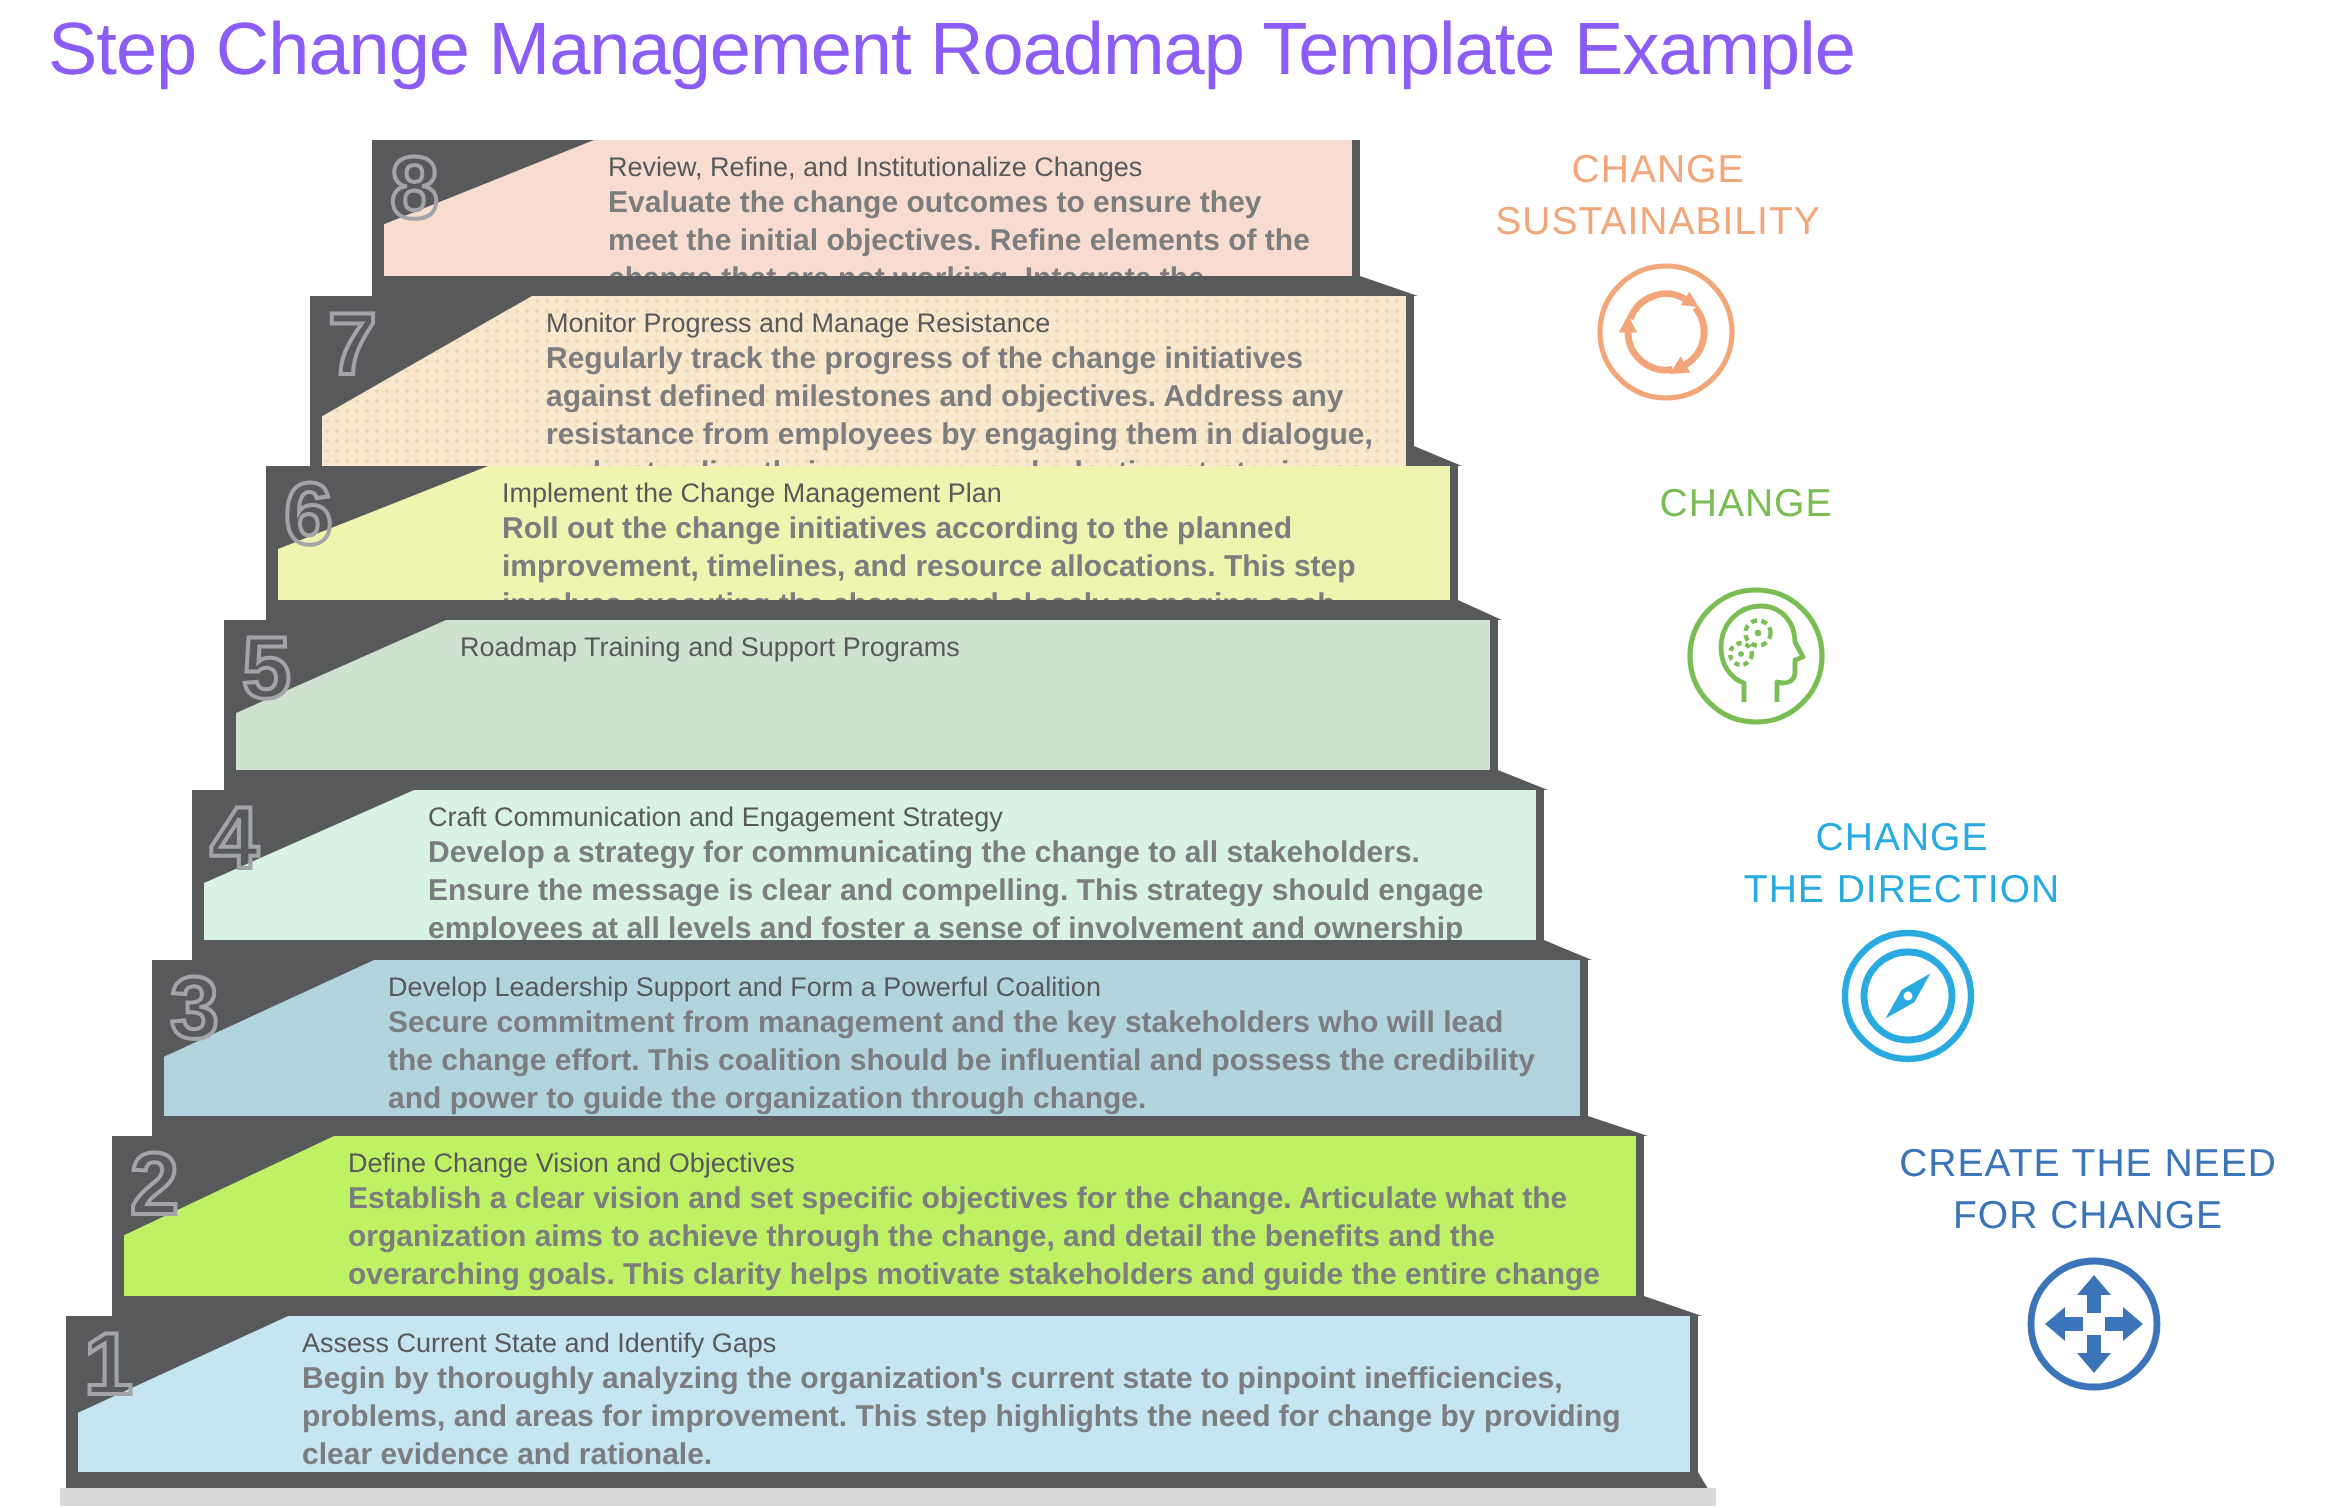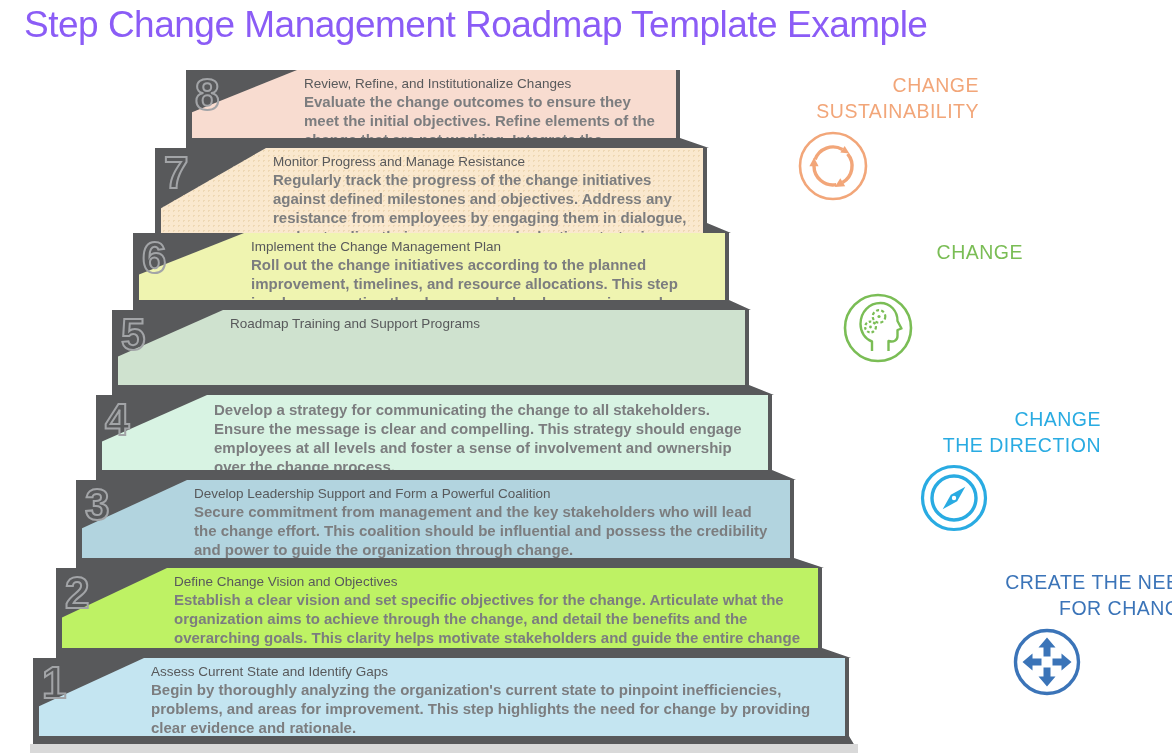--- a/index.html
+++ b/index.html
@@ -25,21 +25,21 @@
     font-size:44px; font-weight:700; color:transparent;
     -webkit-text-stroke:2px #a2a4a7;
   }
   .textured{
     background-image:radial-gradient(#eed8b4 1px, rgba(0,0,0,0) 1px);
     background-size:5px 5px;
   }
   .ground-bar{position:absolute; left:30px; top:744px; width:828px; height:9px; background:#d9d9d9;}
 
   
-  .phase-label{position:absolute; width:300px; text-align:right;
+  .phase-label{position:absolute; width:300px; text-align:center;
     font-size:19.5px; line-height:26px; letter-spacing:0.5px; font-weight:400;}
   .phase-icon{position:absolute; width:74px; height:74px;}
   .phase-icon svg{display:block; width:74px; height:74px;}
 </style>
 </head>
 <body>
 
 <div class="stage">
 
   <div class="main-title">Step Change Management Roadmap Template Example</div>
@@ -75,20 +75,21 @@
     <div class="dark" style="width:662px;clip-path:polygon(0 0,637px 0,637px 75px,100% 100%,0 100%);"></div>
     <div class="panel" style="width: 627px; height: 75px; background-color: rgb(207, 226, 207);">
       <div class="step-title">Roadmap Training and Support Programs</div>
     </div>
     <div class="num">5</div>
   </div>
 
   <div class="band" style="left:96px;top:395px;width:700px;height:85px;">
     <div class="dark" style="width:700px;clip-path:polygon(0 0,676px 0,676px 75px,100% 100%,0 100%);"></div>
     <div class="panel" style="width: 666px; height: 75px; background-color: rgb(216, 243, 227);">
+      <div class="step-title">Craft Communication and Engagement Strategy</div>
       <div class="step-desc">Develop a strategy for communicating the change to all stakeholders. Ensure the message is clear and compelling. This strategy should engage employees at all levels and foster a sense of involvement and ownership over the change process.</div>
     </div>
     <div class="num">4</div>
   </div>
 
   <div class="band" style="left:76px;top:480px;width:748px;height:88px;">
     <div class="dark" style="width:748px;clip-path:polygon(0 0,718px 0,718px 78px,100% 100%,0 100%);"></div>
     <div class="panel" style="width: 708px; height: 78px; background-color: rgb(178, 212, 223);">
       <div class="step-title">Develop Leadership Support and Form a Powerful Coalition</div>
       <div class="step-desc">Secure commitment from management and the key stakeholders who will lead the change effort. This coalition should be influential and possess the credibility and power to guide the organization through change.</div>

